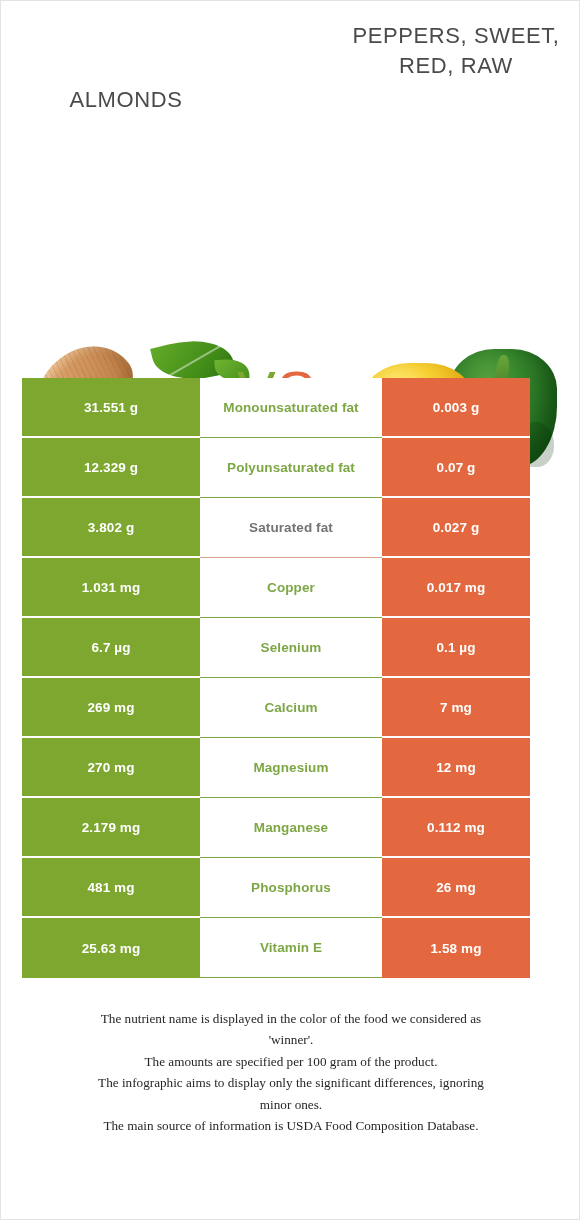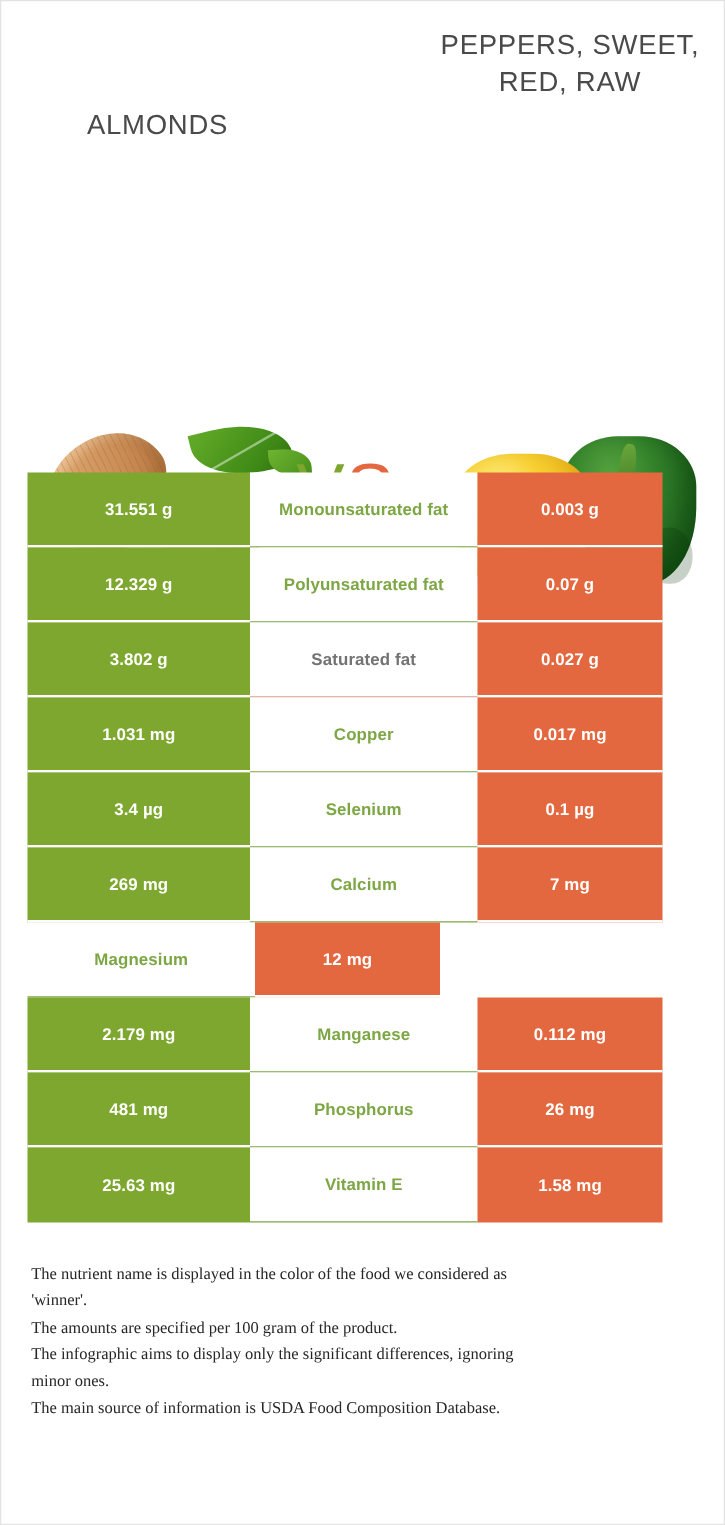--- a/index.html
+++ b/index.html
@@ -263,21 +263,21 @@
   .cell-mid.win-green { color: #7da745; border-bottom: 1px solid #7da745; }
   .cell-mid.win-orange { color: #737373; border-bottom: 1px solid #d9a08c; }
   .row:last-child .cell-mid { border-bottom: 1px solid #7da745; }
 
   
   .footer {
     position: absolute;
     left: 24px;
     top: 1007px;
     width: 532px;
-    text-align: left;
+    text-align: center;
     color: #262626;
     font-size: 13.2px;
     line-height: 1.62;
     font-family: "Liberation Serif", serif;
   }
   .footer p { margin: 0; }
 </style>
 </head>
 <body>
 
@@ -344,32 +344,33 @@
       <div class="cell cell-right">0.027 g</div>
     </div>
 
     <div class="row">
       <div class="cell cell-left">1.031 mg</div>
       <div class="cell cell-mid win-green">Copper</div>
       <div class="cell cell-right">0.017 mg</div>
     </div>
 
     <div class="row">
-      <div class="cell cell-left">3.4 µg</div>
+      <div class="cell cell-left">6.7 µg</div>
       <div class="cell cell-mid win-green">Selenium</div>
       <div class="cell cell-right">0.1 µg</div>
     </div>
 
     <div class="row">
       <div class="cell cell-left">269 mg</div>
       <div class="cell cell-mid win-green">Calcium</div>
       <div class="cell cell-right">7 mg</div>
     </div>
 
     <div class="row">
+      <div class="cell cell-left">270 mg</div>
       <div class="cell cell-mid win-green">Magnesium</div>
       <div class="cell cell-right">12 mg</div>
     </div>
 
     <div class="row">
       <div class="cell cell-left">2.179 mg</div>
       <div class="cell cell-mid win-green">Manganese</div>
       <div class="cell cell-right">0.112 mg</div>
     </div>
 

